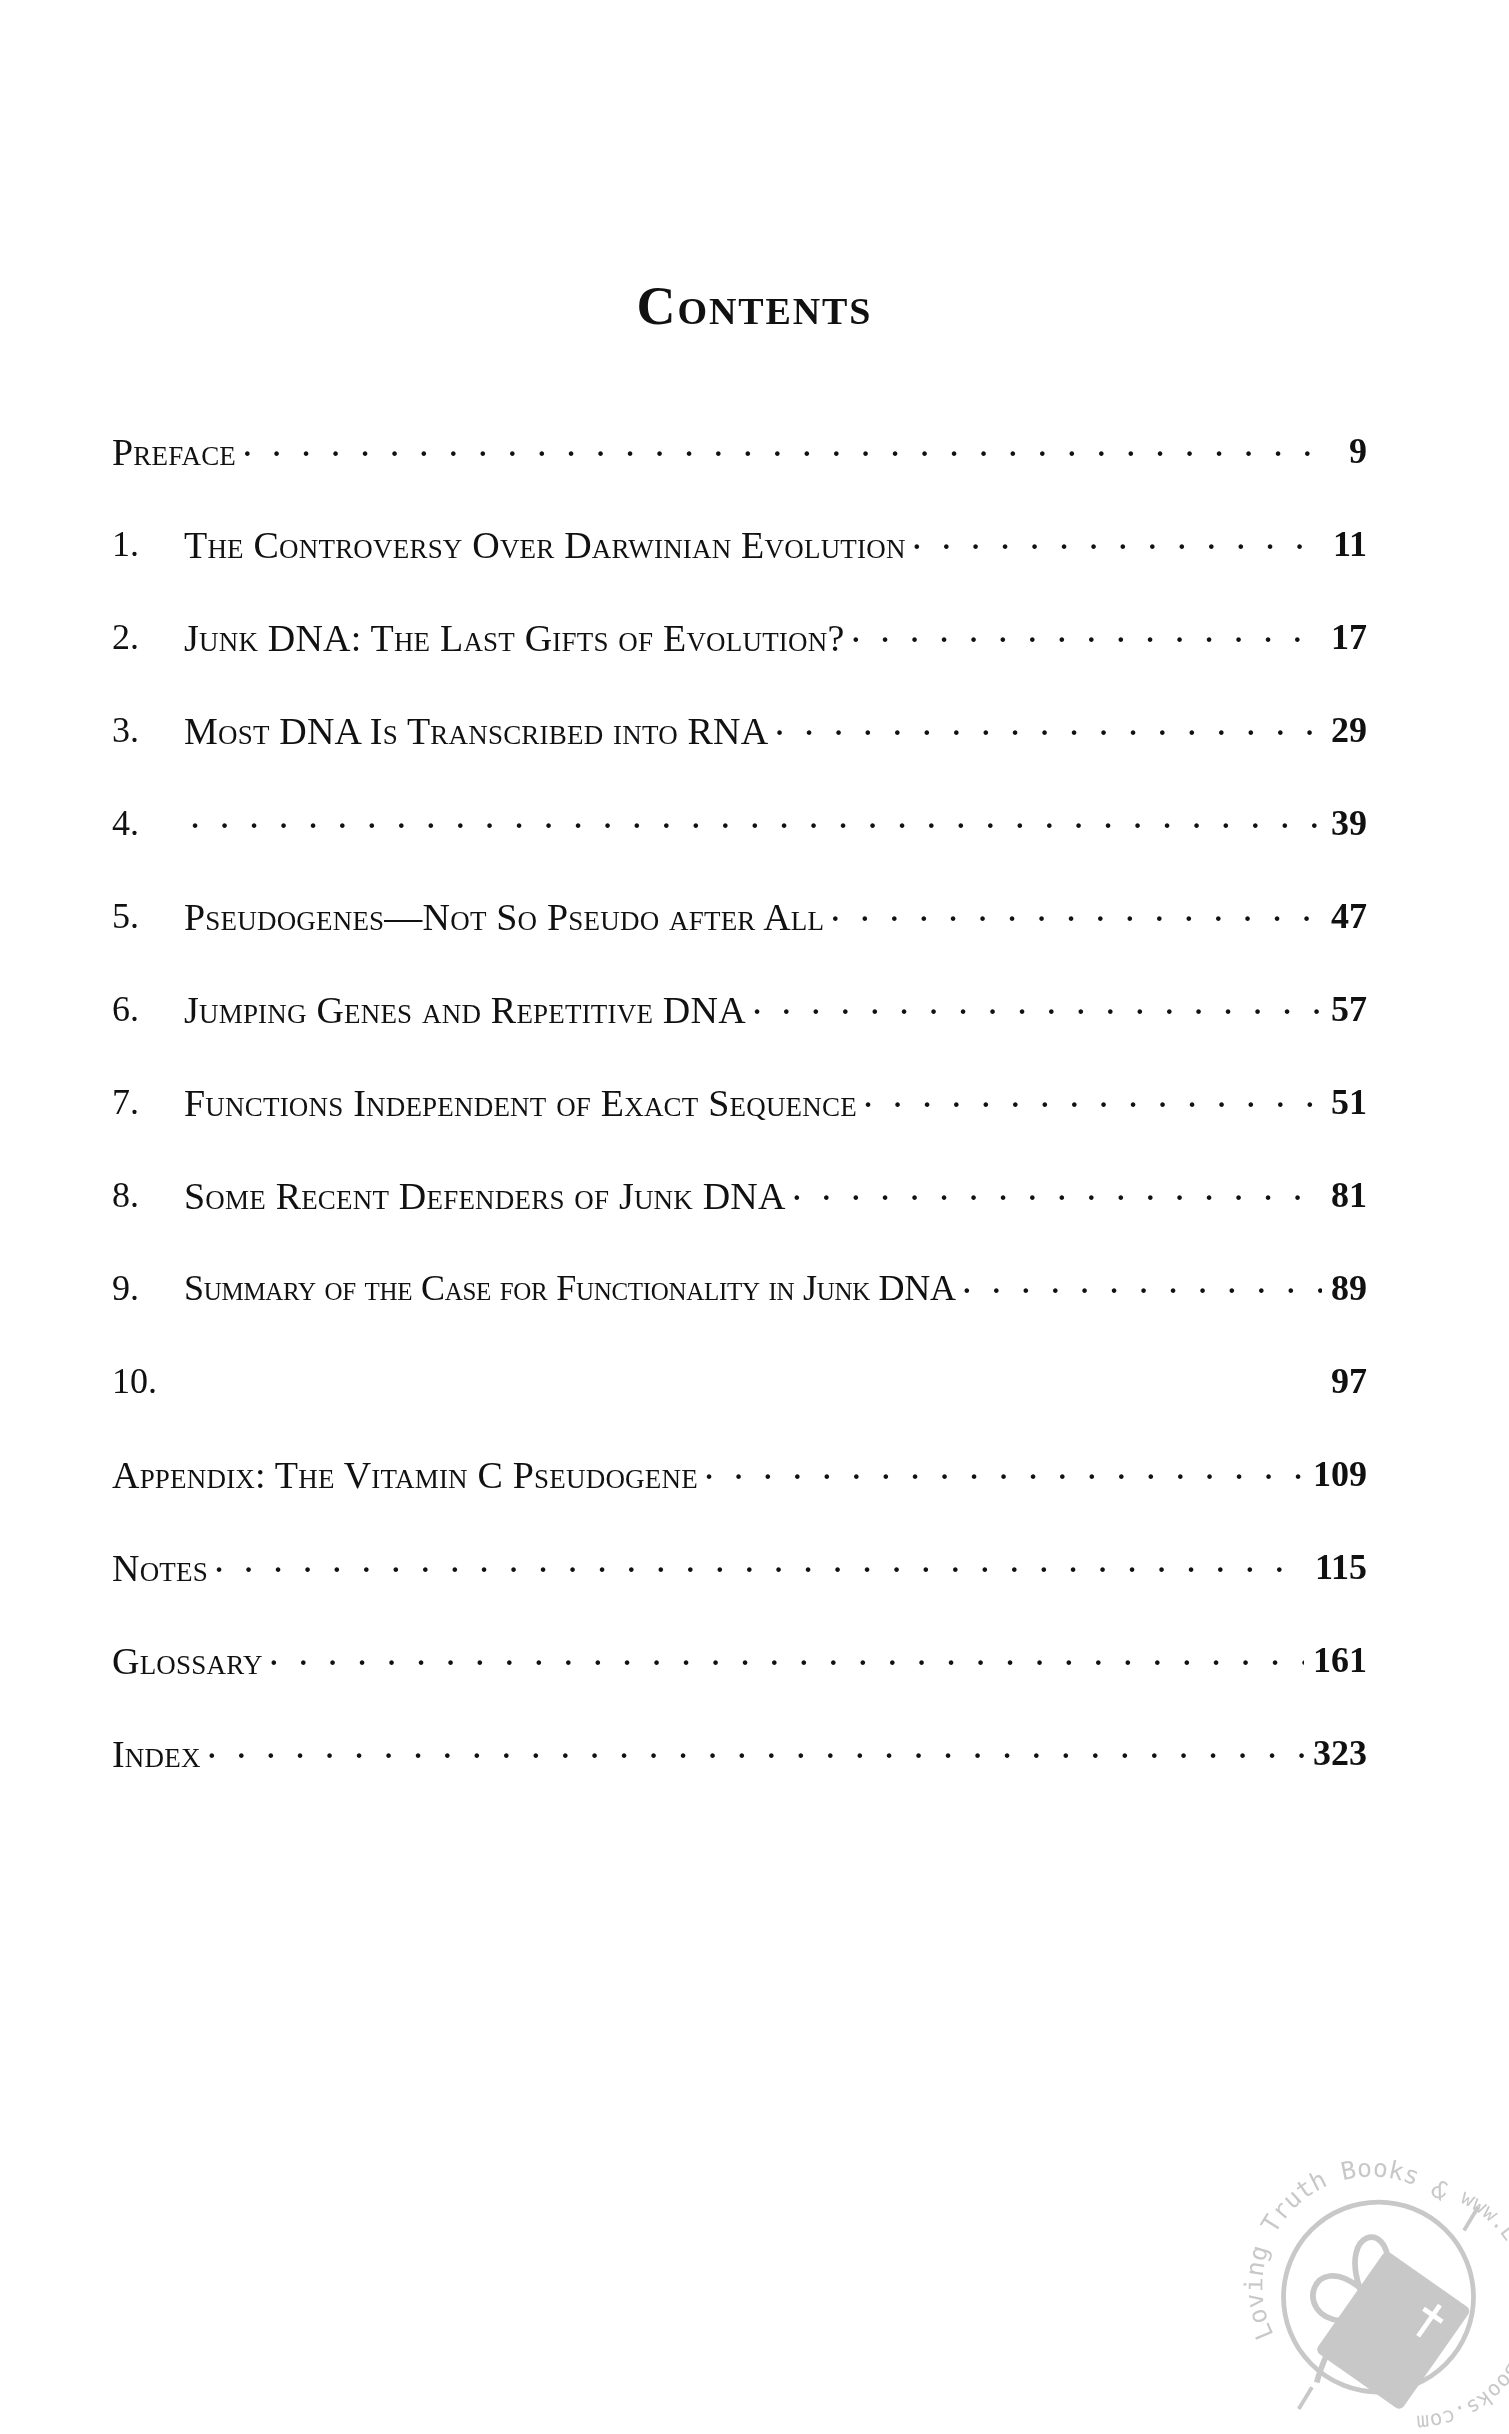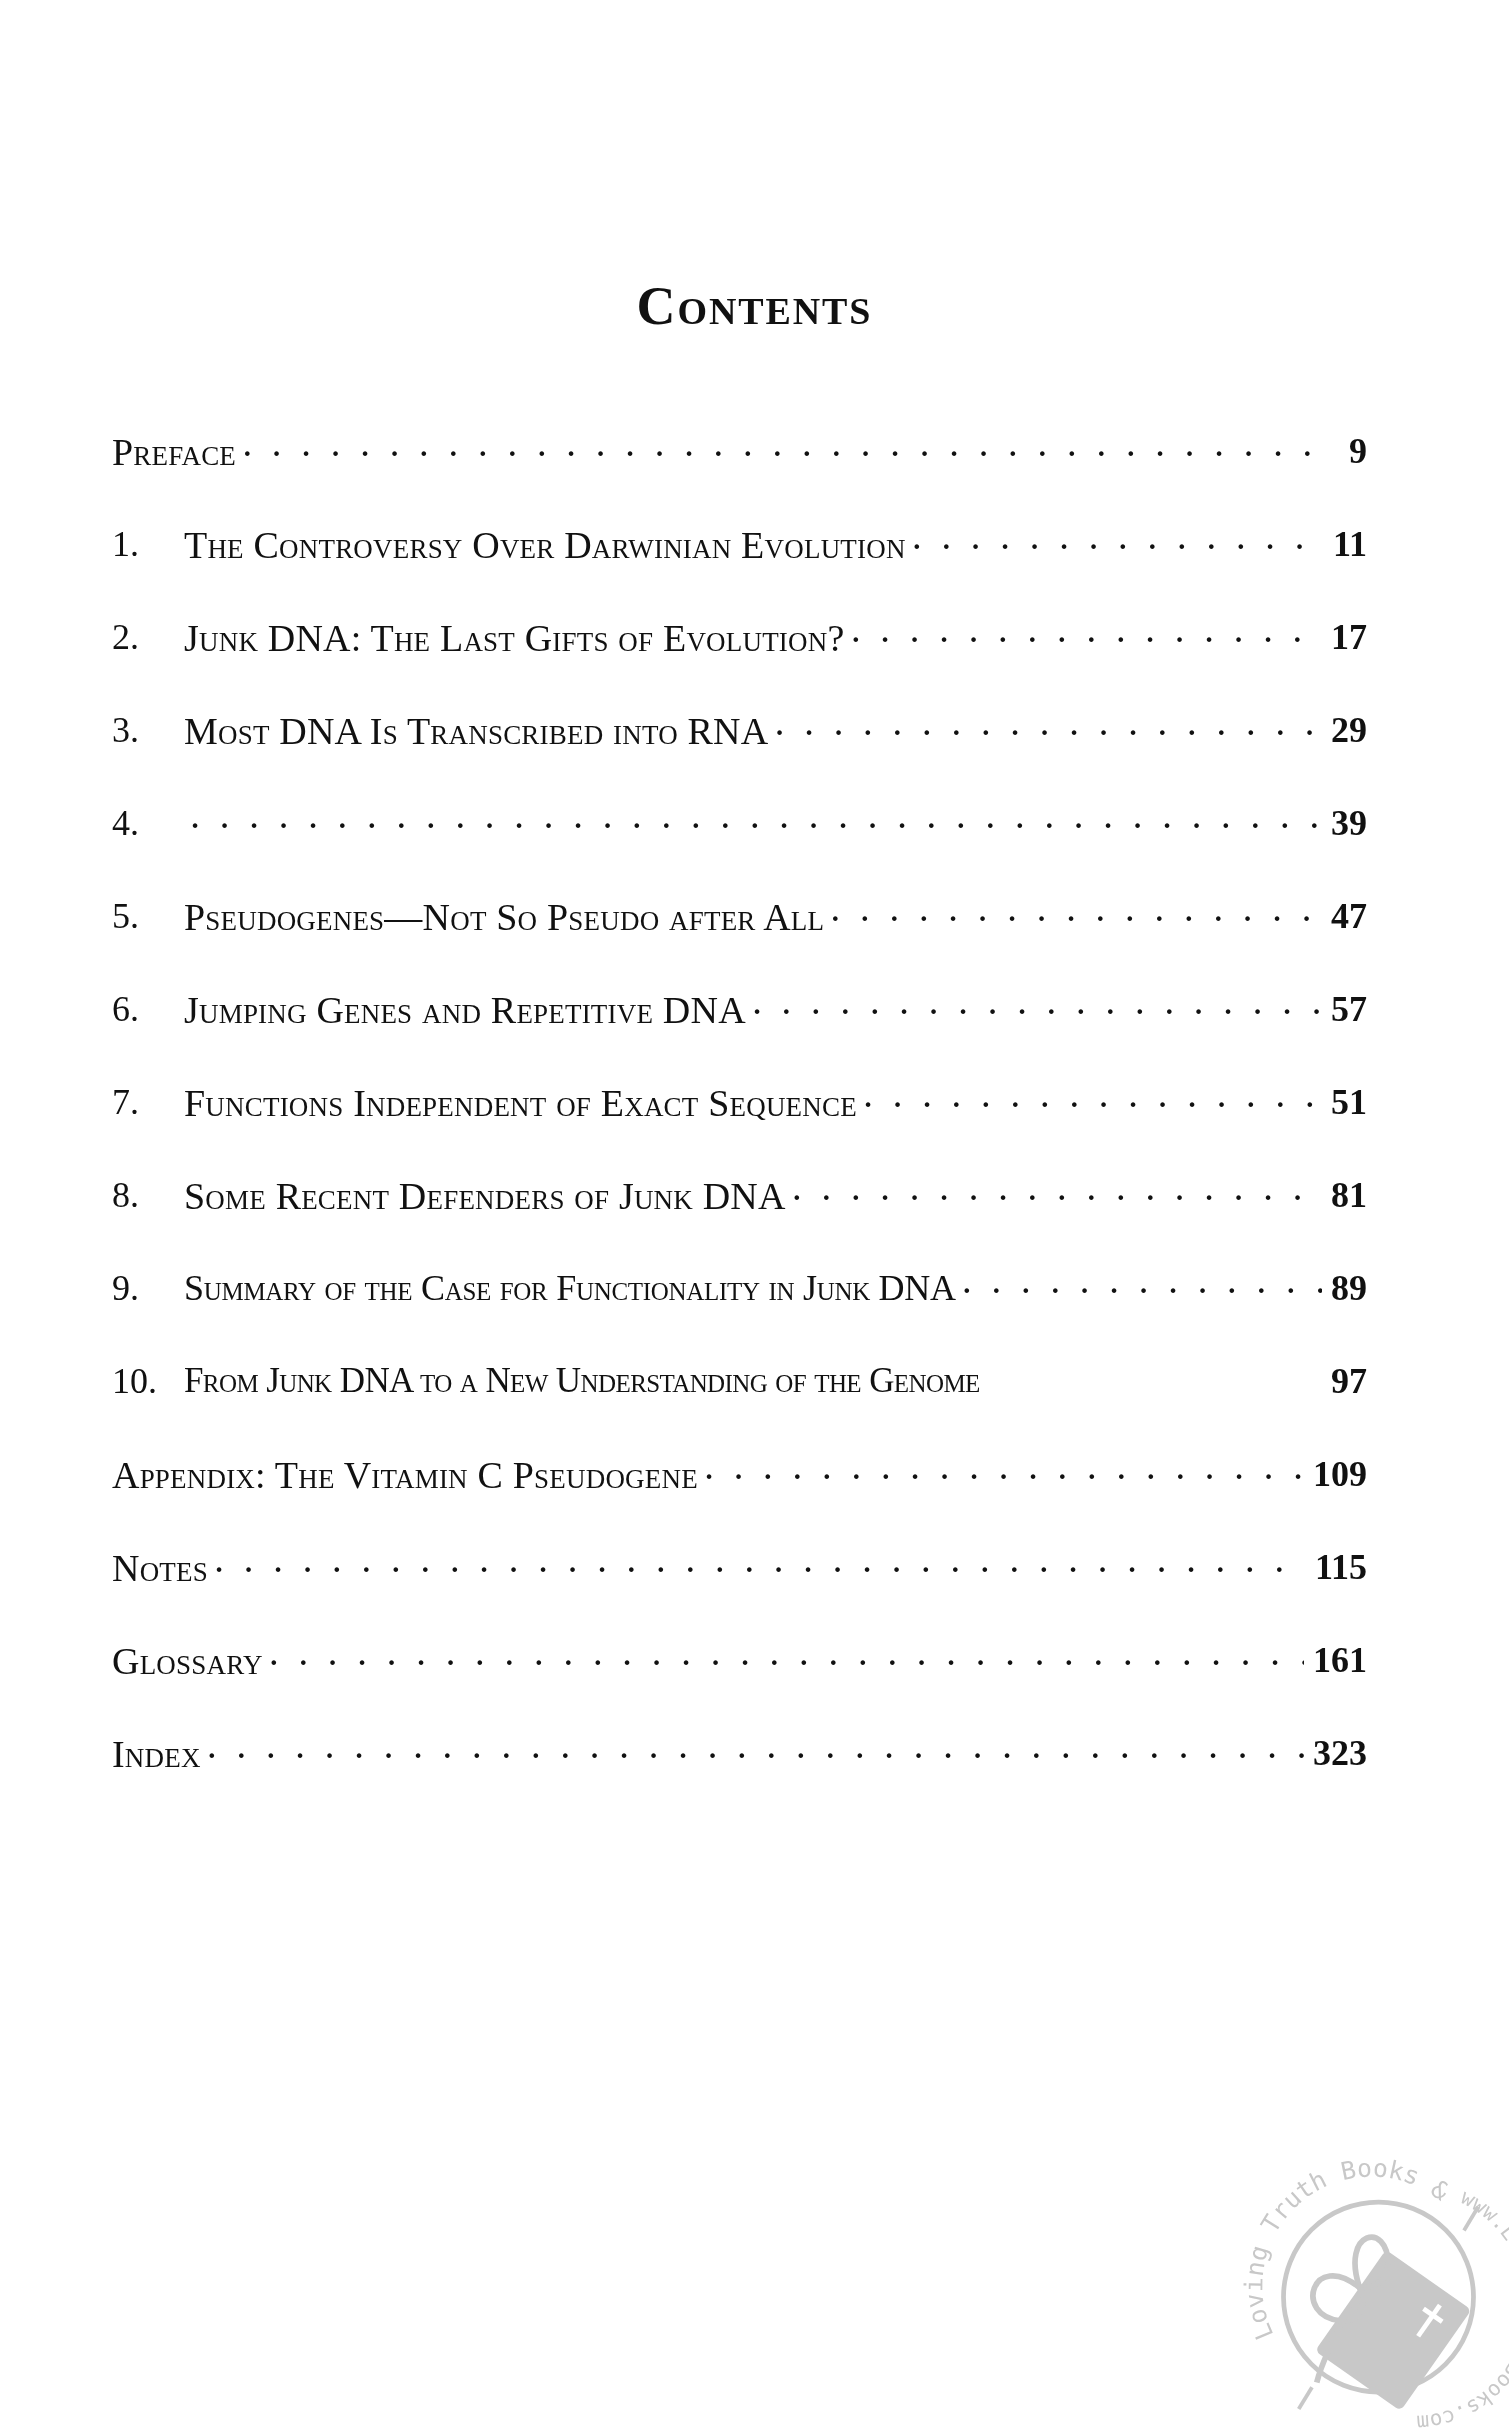--- a/index.html
+++ b/index.html
@@ -158,23 +158,22 @@
       <span class="toc-page">81</span>
     </div>
 
     <div class="toc-row" style="font-size:36px;">
       <span class="toc-num">9.</span>
       <span class="toc-label" style="letter-spacing:-0.3px;">Summary of the Case for Functionality in Junk DNA</span>
       <span class="toc-leader"></span>
       <span class="toc-page">89</span>
     </div>
 
-    <div class="toc-row wide-num" style="font-size:35px;">
+    <div class="toc-row wide-num" style="font-size:35px;gap:40px;">
       <span class="toc-num">10.</span>
-      <span class="toc-label" style="letter-spacing:-0.6px;">From Junk DNA to a New Understanding of the Genome</span>
       <span class="toc-leader none"></span>
       <span class="toc-page">97</span>
     </div>
 
     <div class="toc-row">
       <span class="toc-label">Appendix: The Vitamin C Pseudogene</span>
       <span class="toc-leader"></span>
       <span class="toc-page">109</span>
     </div>
 

